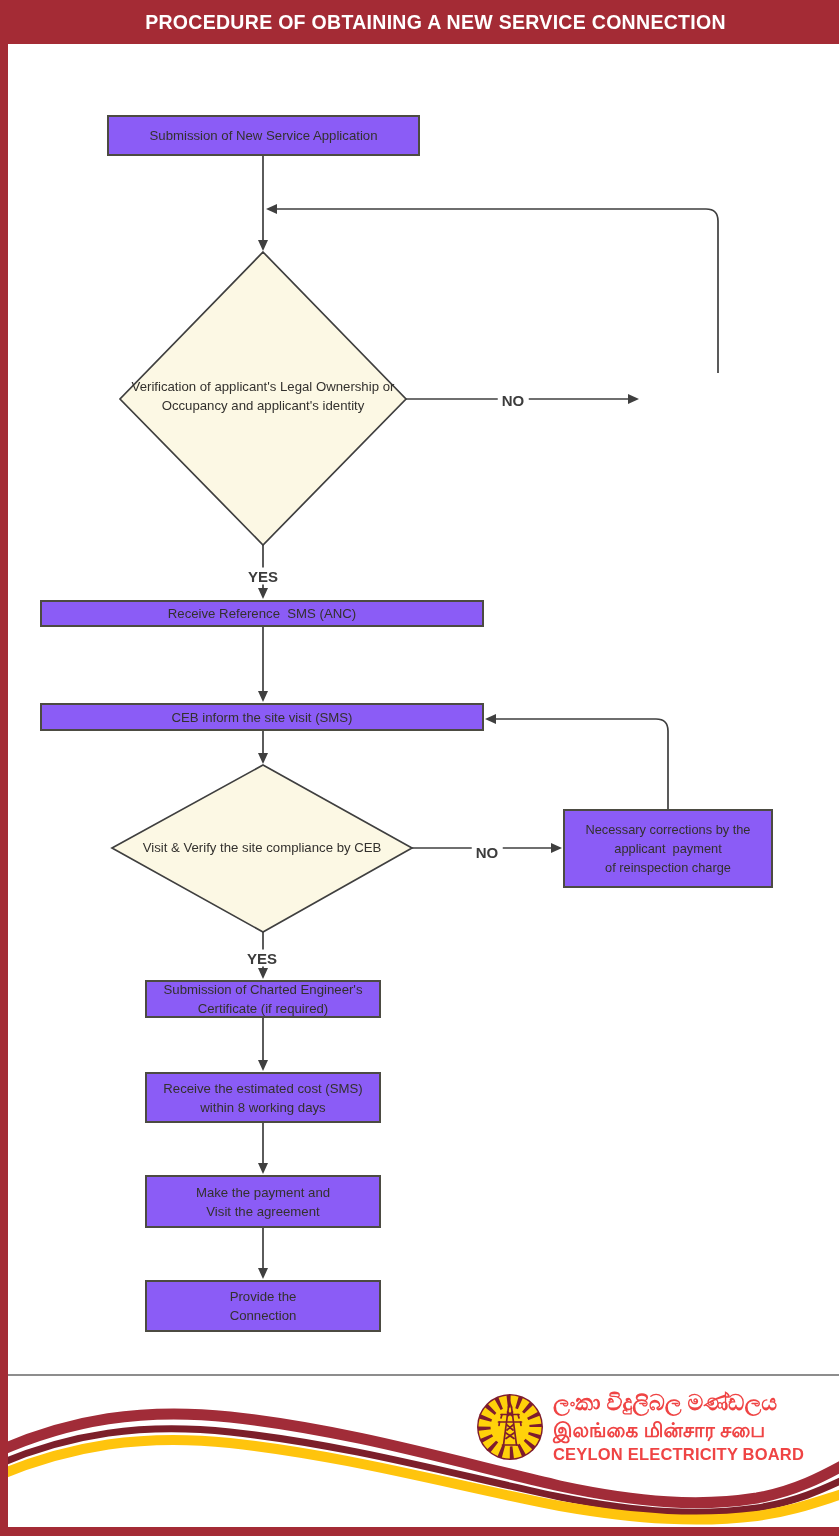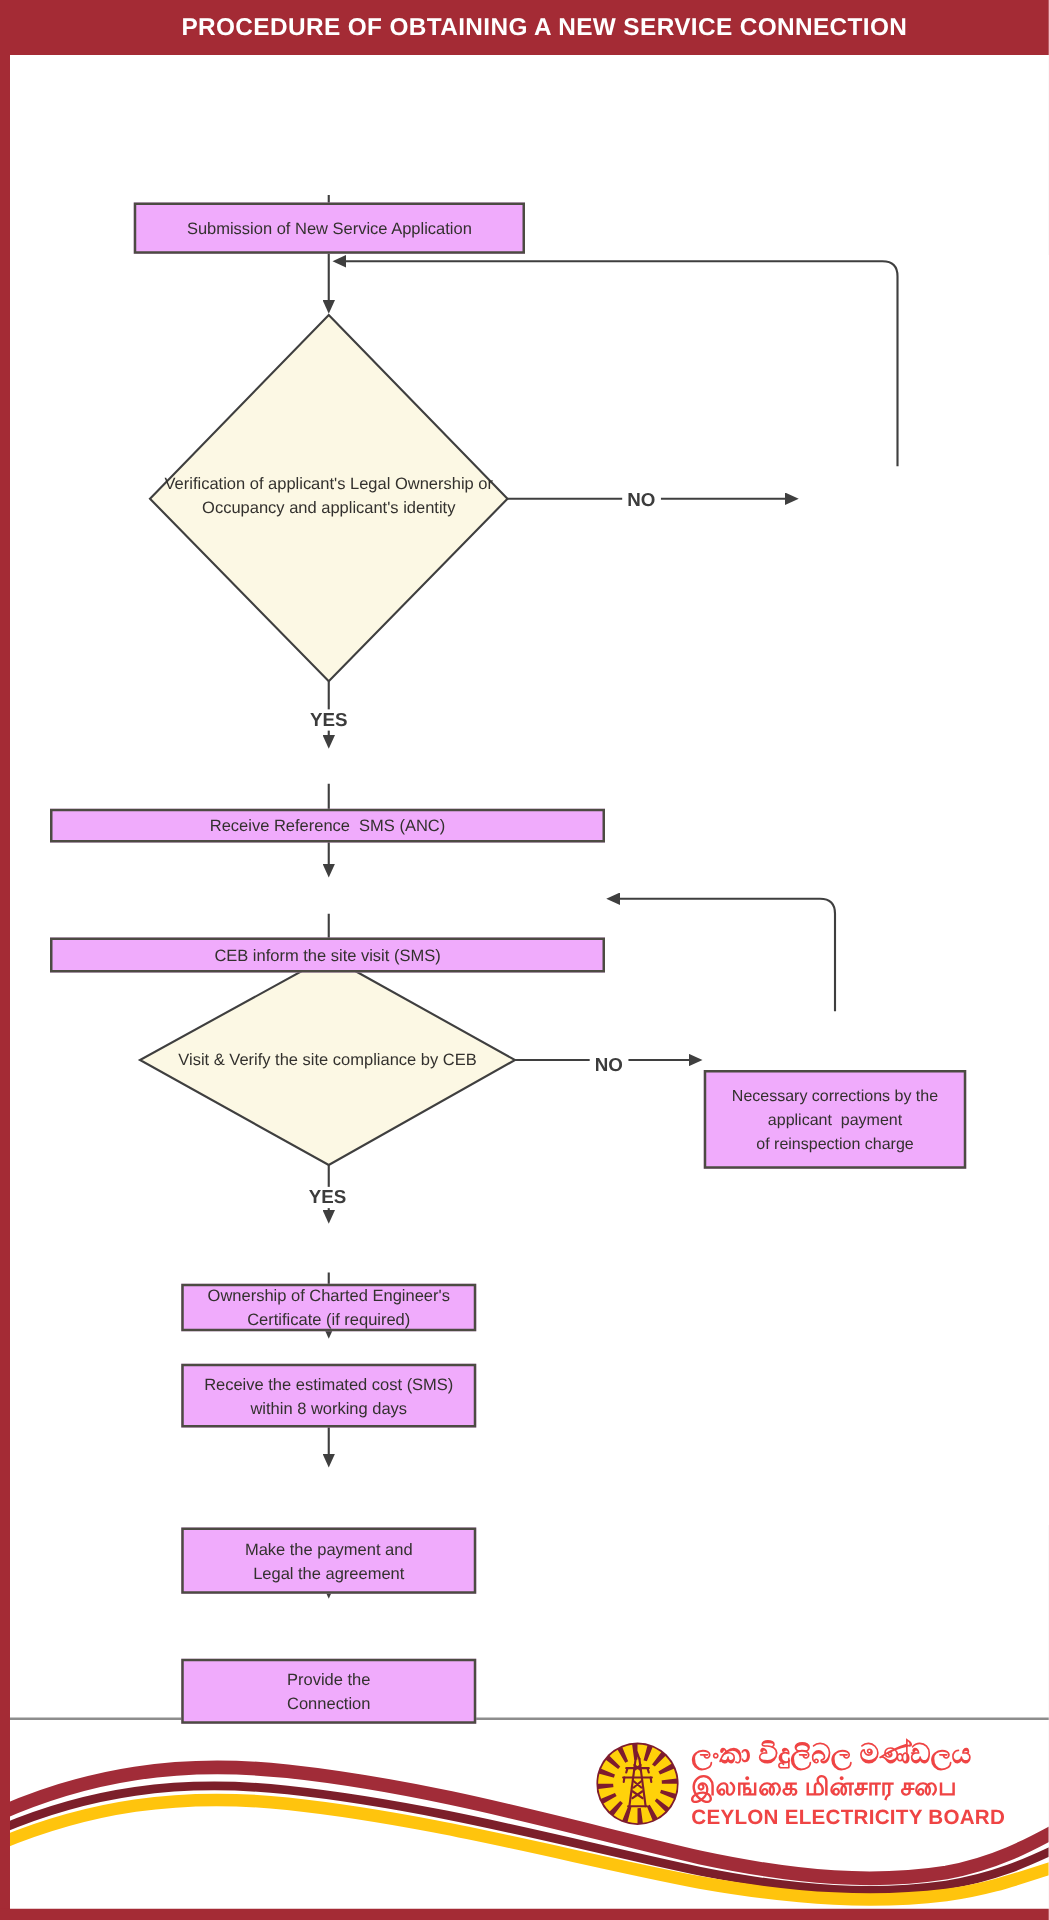--- a/index.html
+++ b/index.html
@@ -23,32 +23,32 @@
   }
   .header h1{
     margin:0;color:#ffffff;font-size:19.5px;font-weight:bold;
     letter-spacing:.3px;white-space:pre;
   }
   
   .flow-svg{position:absolute;left:0;top:0;width:839px;height:1536px;z-index:5;}
   
   .node{
     position:absolute;box-sizing:border-box;
-    background:#f0abfc;border:2px solid #4c4b42;
+    background:#8b5cf6;border:2px solid #4c4b42;
     display:flex;flex-direction:column;align-items:center;justify-content:center;
-    z-index:10;font-size:13.2px;color:#33312e;text-align:center;margin-top:47px;
+    z-index:10;font-size:13.2px;color:#33312e;text-align:center;
   }
   .node-line{white-space:pre;line-height:19px;}
   .n-submission{left:107px;top:115px;width:313px;height:41px;}
   .n-resubmit{left:640px;top:373px;width:158px;height:50px;}
   .n-receive-ref{left:40px;top:600px;width:444px;height:27px;}
   .n-ceb-inform{left:40px;top:703px;width:444px;height:28px;}
   .n-corrections{left:563px;top:809px;width:210px;height:79px;font-size:12.8px;}
   .n-charted{left:145px;top:980px;width:236px;height:38px;}
-  .n-estimated{left:145px;top:1044px;width:236px;height:51px;}
+  .n-estimated{left:145px;top:1072px;width:236px;height:51px;}
   .n-payment{left:145px;top:1175px;width:236px;height:53px;}
   .n-provide{left:145px;top:1280px;width:236px;height:52px;}
   
   .dtext{
     position:absolute;z-index:10;text-align:center;
     font-size:13.2px;color:#33312e;line-height:21px;
   }
   .dtext .node-line{white-space:pre;}
   .d1{left:118px;top:377px;width:290px;}
   .d2{left:117px;top:838px;width:290px;}
@@ -127,32 +127,32 @@
     <div class="node-line">Visit &amp; Verify the site compliance by CEB</div>
   </div>
 
   <div class="node n-corrections">
     <div class="node-line">Necessary corrections by the</div>
     <div class="node-line">applicant  payment</div>
     <div class="node-line">of reinspection charge</div>
   </div>
 
   <div class="node n-charted">
-    <div class="node-line">Ownership of Charted Engineer's</div>
+    <div class="node-line">Submission of Charted Engineer's</div>
     <div class="node-line">Certificate (if required)</div>
   </div>
 
   <div class="node n-estimated">
     <div class="node-line">Receive the estimated cost (SMS)</div>
     <div class="node-line">within 8 working days</div>
   </div>
 
   <div class="node n-payment">
     <div class="node-line">Make the payment and</div>
-    <div class="node-line">Legal the agreement</div>
+    <div class="node-line">Visit the agreement</div>
   </div>
 
   <div class="node n-provide">
     <div class="node-line">Provide the</div>
     <div class="node-line">Connection</div>
   </div>
 
   <div class="flow-label l-yes1">YES</div>
   <div class="flow-label l-no1">NO</div>
   <div class="flow-label l-yes2">YES</div>

